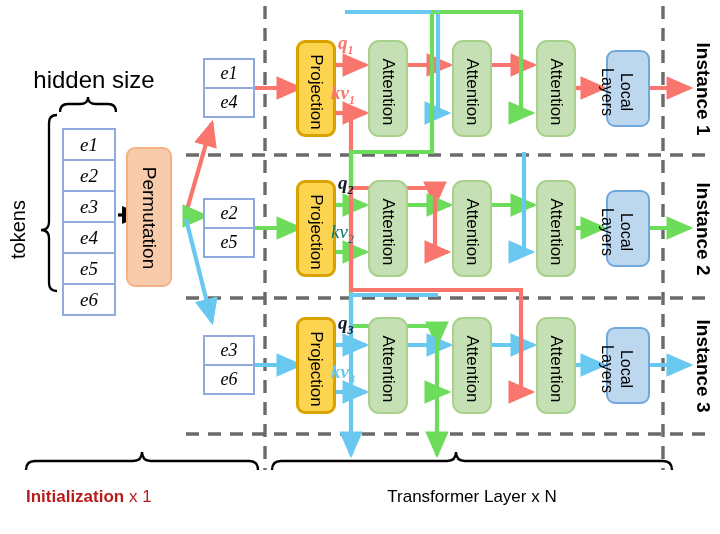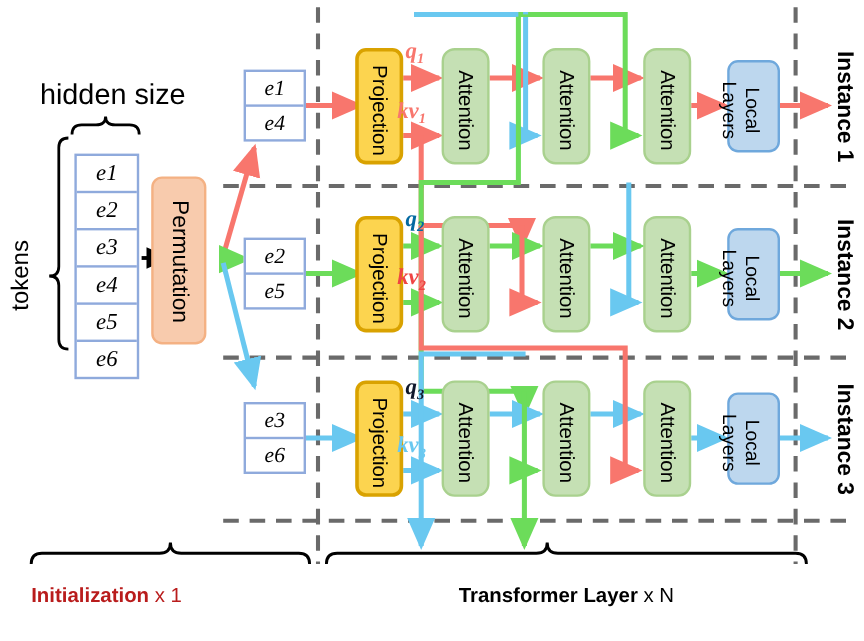--- a/index.html
+++ b/index.html
@@ -230,25 +230,25 @@
     <div style="position:absolute;left:-31px;top:40px;width:97px;text-align:center;font-size:17px;
                 transform:rotate(90deg);transform-origin:center center;">Attention</div>
   </div>
   <div class="lbl" style="left:606px;top:190px;width:44px;height:77px;background:#bdd7ee;
               border:2px solid #6fa8dc;border-radius:9px;box-sizing:border-box;">
     <div style="position:absolute;left:-21px;top:31px;width:77px;text-align:center;font-size:16px;
                 transform:rotate(90deg);transform-origin:center center;">Local</div>
     <div style="position:absolute;left:-40px;top:31px;width:77px;text-align:center;font-size:16px;
                 transform:rotate(90deg);transform-origin:center center;">Layers</div>
   </div>
-  <div class="lbl" style="left:338px;top:172px;font-size:19px;font-style:italic;font-weight:bold;color:#0369a1;
+  <div class="lbl" style="left:338px;top:172px;font-size:19px;font-style:italic;font-weight:bold;color:#0f172a;
               font-family:'Liberation Serif',serif;">
     <span>q</span><sub style="font-size:12px;">2</sub>
   </div>
-  <div class="lbl" style="left:331px;top:221px;font-size:19px;font-style:italic;font-weight:bold;color:#ef4444;
+  <div class="lbl" style="left:331px;top:221px;font-size:19px;font-style:italic;font-weight:normal;color:#0f766e;
               font-family:'Liberation Serif',serif;">
     <span>kv</span><sub style="font-size:12px;">2</sub>
   </div>
   <div class="lbl" style="left:633px;top:218px;width:140px;text-align:center;font-size:19px;font-weight:bold;
               transform:rotate(90deg);transform-origin:center center;">Instance 2</div>
 
   <div class="lbl" style="left:296px;top:317px;width:40px;height:97px;background:#fcd44f;
               border:3px solid #d9a200;border-radius:9px;box-sizing:border-box;">
     <div style="position:absolute;left:-32px;top:39px;width:97px;text-align:center;font-size:17px;
                 transform:rotate(90deg);transform-origin:center center;">Projection</div>
@@ -283,16 +283,16 @@
               font-family:'Liberation Serif',serif;">
     <span>kv</span><sub style="font-size:12px;">3</sub>
   </div>
   <div class="lbl" style="left:633px;top:355px;width:140px;text-align:center;font-size:19px;font-weight:bold;
               transform:rotate(90deg);transform-origin:center center;">Instance 3</div>
 
   <div class="lbl" style="left:26px;top:487px;width:232px;text-align:left;font-size:17px;color:#b91c1c;">
     <span style="font-weight:bold;">Initialization</span><span> x 1</span>
   </div>
   <div class="lbl" style="left:272px;top:487px;width:400px;text-align:center;font-size:17px;color:#000;">
-    <span style="font-weight:bold;">Transformer Layer</span><span> x N</span>
+    <span style="font-weight:normal;">Transformer Layer</span><span> x N</span>
   </div>
 
 </div>
 
 </body></html>

